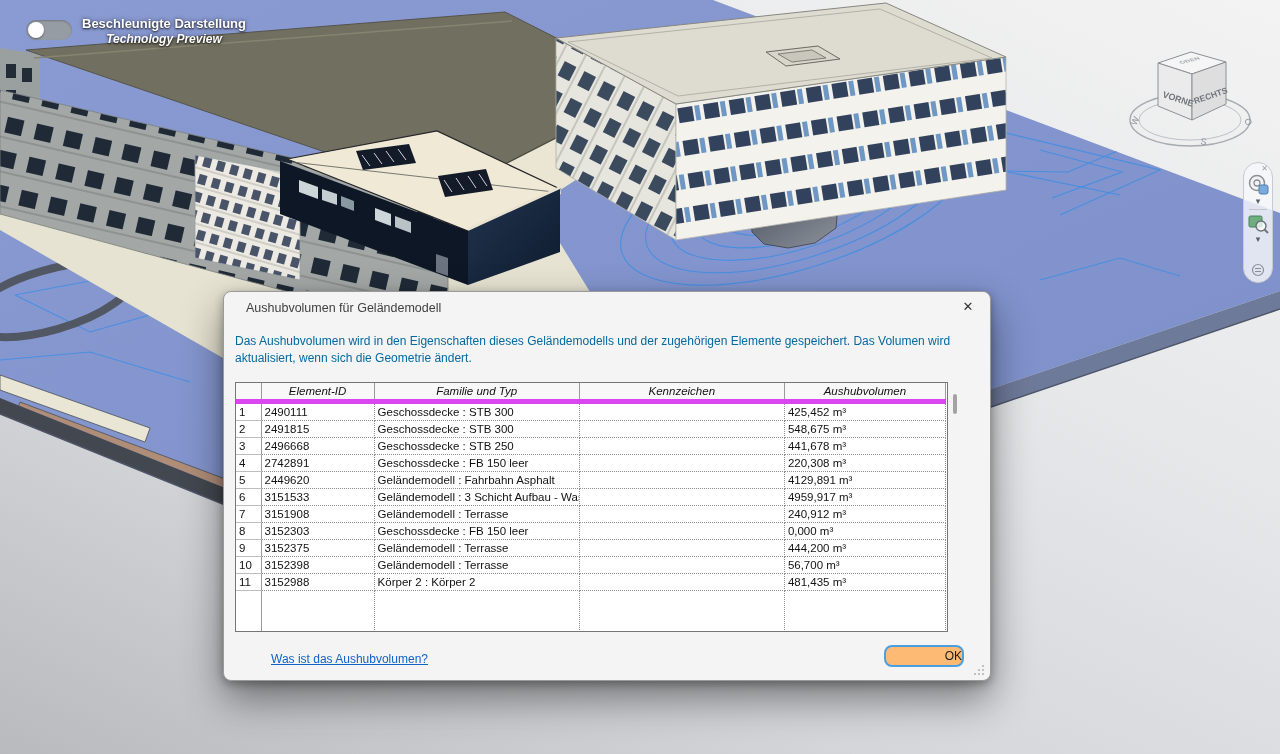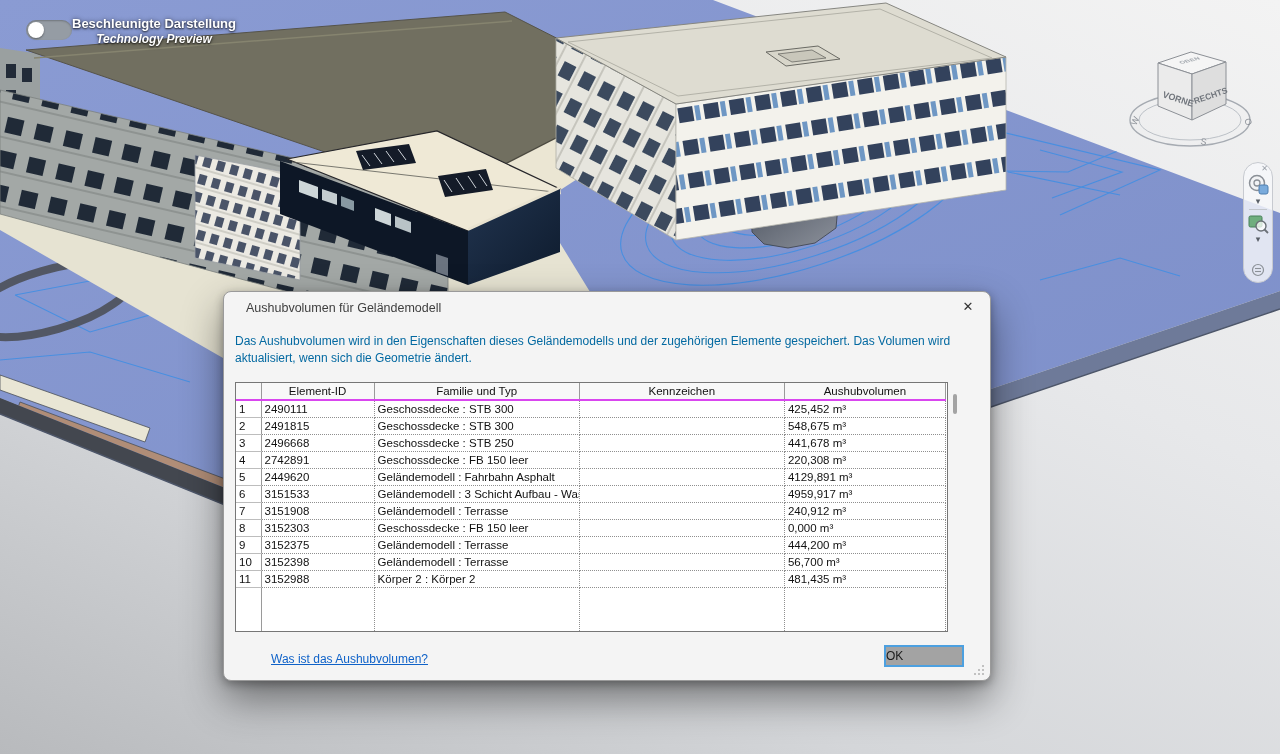--- a/index.html
+++ b/index.html
@@ -4,21 +4,21 @@
 <style>
   html,body{margin:0;padding:0;}
   body{
     width:1280px;height:754px;position:relative;overflow:hidden;
     font-family:"Liberation Sans", sans-serif;
     background:linear-gradient(205deg,#f3f3f3 0%,#e7e8ea 35%,#d4d6d9 70%,#b8babd 100%);
   }
   
   #scene{position:absolute;left:0;top:0;}
   
-  .preview-toggle{position:absolute;left:26px;top:16px;display:flex;align-items:flex-start;}
+  .preview-toggle{position:absolute;left:26px;top:16px;display:flex;gap:10px;align-items:flex-start;}
   .pill{width:46px;height:20px;border-radius:10px;background:#959ca4;position:relative;box-shadow:inset 0 1px 2px rgba(0,0,0,.25);margin-top:4px;}
   .pill .knob{position:absolute;left:2px;top:2px;width:16px;height:16px;border-radius:50%;background:#fff;box-shadow:0 1px 2px rgba(0,0,0,.4);}
   .preview-labels{color:#fff;text-shadow:0 1px 2px rgba(0,0,0,.75),0 0 4px rgba(0,0,0,.5);line-height:1.25;}
   .preview-labels .l1{font-size:13px;font-weight:bold;}
   .preview-labels .l2{font-size:12px;font-style:italic;font-weight:bold;text-align:center;}
   
   .navbar{position:absolute;left:1243px;top:162px;width:30px;height:121px;background:rgba(247,248,250,.82);
     border:1px solid #c7cad0;border-radius:15px;display:flex;flex-direction:column;align-items:center;box-sizing:border-box;padding:2px 0;}
   .navbar .nv-close{align-self:flex-end;margin-right:4px;font-size:8px;color:#9aa0a8;line-height:8px;cursor:pointer;}
   .navbar .chev{font-size:9px;color:#5a6068;line-height:9px;cursor:pointer;}
@@ -26,31 +26,31 @@
   .navbar .spacer{flex:1;}
   
   .dialog{position:absolute;left:223px;top:291px;width:768px;height:390px;background:#f4f4f4;
     border:1px solid #9a9a9a;border-radius:8px;box-shadow:0 18px 40px rgba(0,0,0,.45),0 3px 10px rgba(0,0,0,.3);
     box-sizing:border-box;font-size:12px;color:#111;}
   .dlg-title{position:absolute;left:22px;top:9px;font-size:12.5px;color:#404040;}
   .dlg-close{position:absolute;right:13px;top:6px;font-size:13px;color:#333;width:18px;height:18px;text-align:center;line-height:18px;cursor:pointer;}
   .dlg-desc{position:absolute;left:11px;top:41px;width:742px;line-height:1.45;color:#0369a1;}
   .tbl-wrap{position:absolute;left:11px;top:90px;width:713px;height:250px;background:#fff;border:1px solid #767676;box-sizing:border-box;overflow:hidden;}
   table{border-collapse:collapse;table-layout:fixed;width:710px;font-size:11.5px;color:#111;}
-  th{height:16px;font-weight:400;text-align:center;background:#f8f8f8;border-right:1px solid #9a9a9a;border-bottom:2px solid #d946ef;padding:0 3px;overflow:hidden;white-space:nowrap;}
+  th{height:16px;font-weight:400;text-align:center;background:#f8f8f8;border-right:1px solid #9a9a9a;border-bottom:5px solid #d946ef;padding:0 3px;overflow:hidden;white-space:nowrap;font-style:italic;}
   td{height:16px;padding:0 3px;border-right:1px dotted #8f8f8f;border-bottom:1px dotted #8f8f8f;overflow:hidden;white-space:nowrap;}
   td.num,th.num{border-right:1px solid #9a9a9a;}
   td.num{border-bottom:1px solid #bdbdbd;background:#fff;}
   tr.filler td{border-bottom:none;height:44px;}
   tr.filler td.num{border-bottom:1px solid #bdbdbd;}
   .scrollbar{position:absolute;left:729px;top:94px;width:5px;height:244px;}
   .scroll-thumb{position:absolute;left:0;top:8px;width:4px;height:20px;background:#a3a3a3;border-radius:2px;cursor:pointer;}
   .dlg-link{position:absolute;left:11px;bottom:14px;color:#0f62c8;text-decoration:underline;cursor:pointer;margin-left:36px;}
-  .ok-btn{position:absolute;right:26px;bottom:13px;width:80px;height:22px;background:#a3a3a3;border:2px solid #4ca0e0;border-radius:0;
-    font-size:12px;color:#1a1a1a;text-align:left;line-height:19px;box-sizing:border-box;cursor:pointer;}
+  .ok-btn{position:absolute;right:26px;bottom:13px;width:80px;height:22px;background:#fdba74;border:2px solid #4ca0e0;border-radius:8px;
+    font-size:12px;color:#1a1a1a;text-align:right;line-height:19px;box-sizing:border-box;cursor:pointer;}
   .grip{position:absolute;right:6px;bottom:5px;width:10px;height:10px;}
   .grip i{position:absolute;width:2px;height:2px;background:#b0b0b0;border-radius:50%;}
   .grip i:nth-child(1){right:0;bottom:0;}
   .grip i:nth-child(2){right:4px;bottom:0;}
   .grip i:nth-child(3){right:0;bottom:4px;}
   .grip i:nth-child(4){right:8px;bottom:0;}
   .grip i:nth-child(5){right:0;bottom:8px;}
   .grip i:nth-child(6){right:4px;bottom:4px;}
 </style>
 </head>

